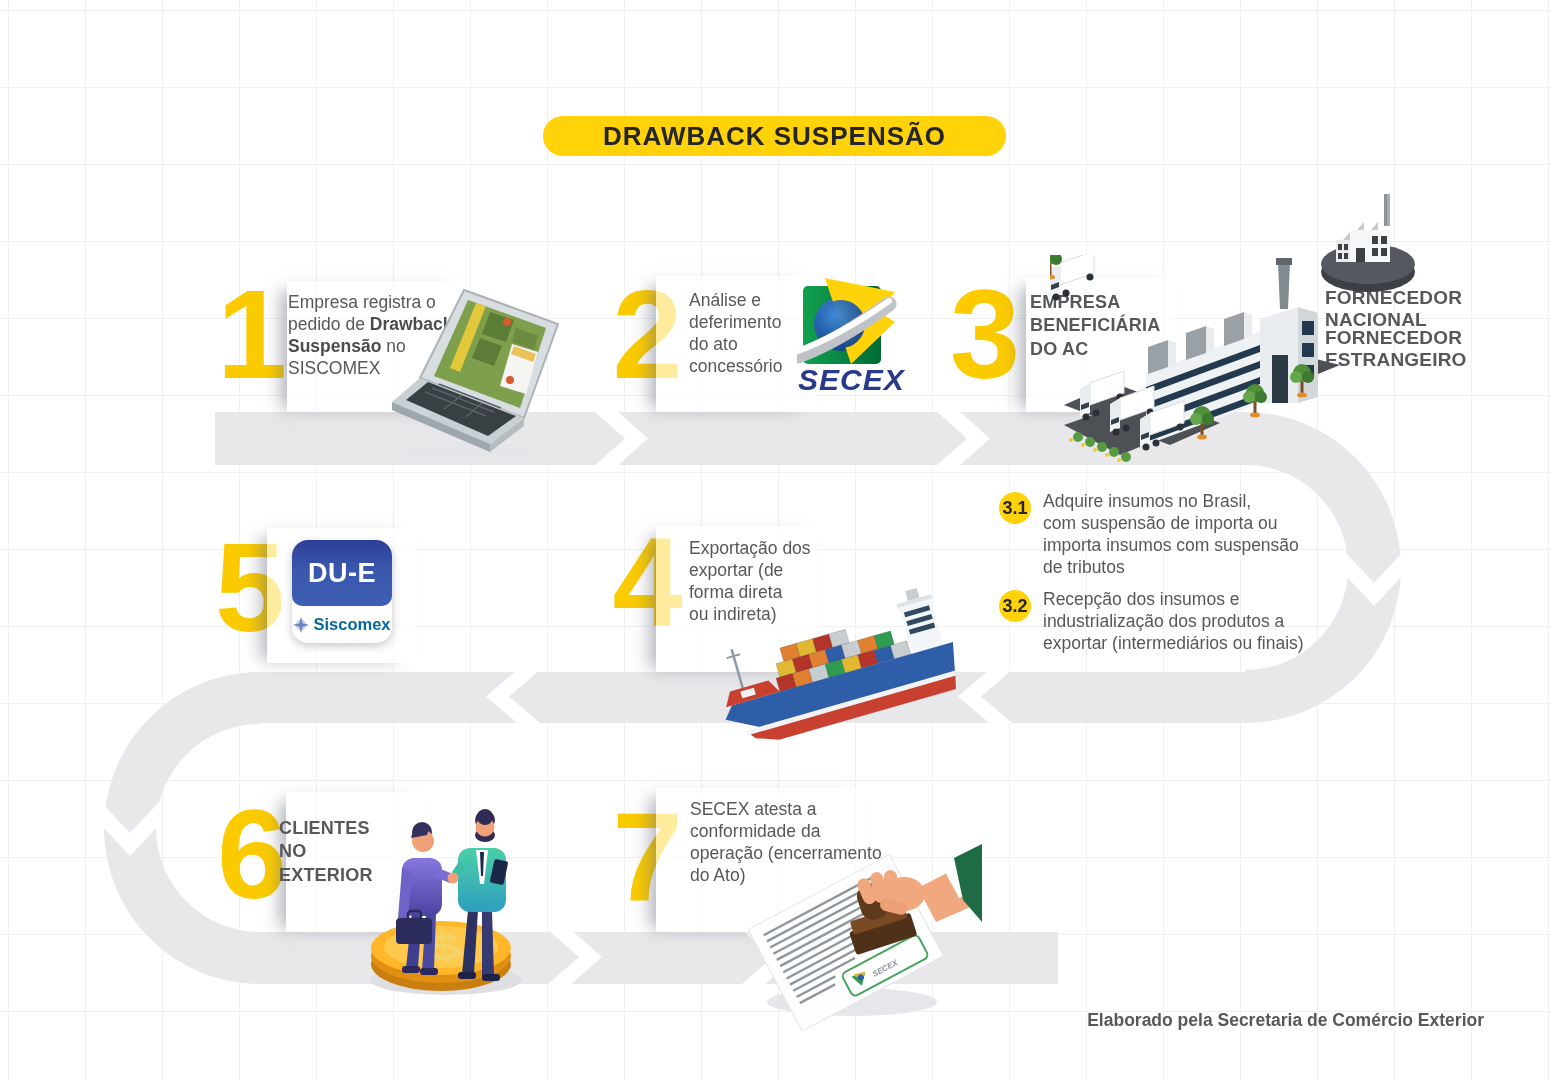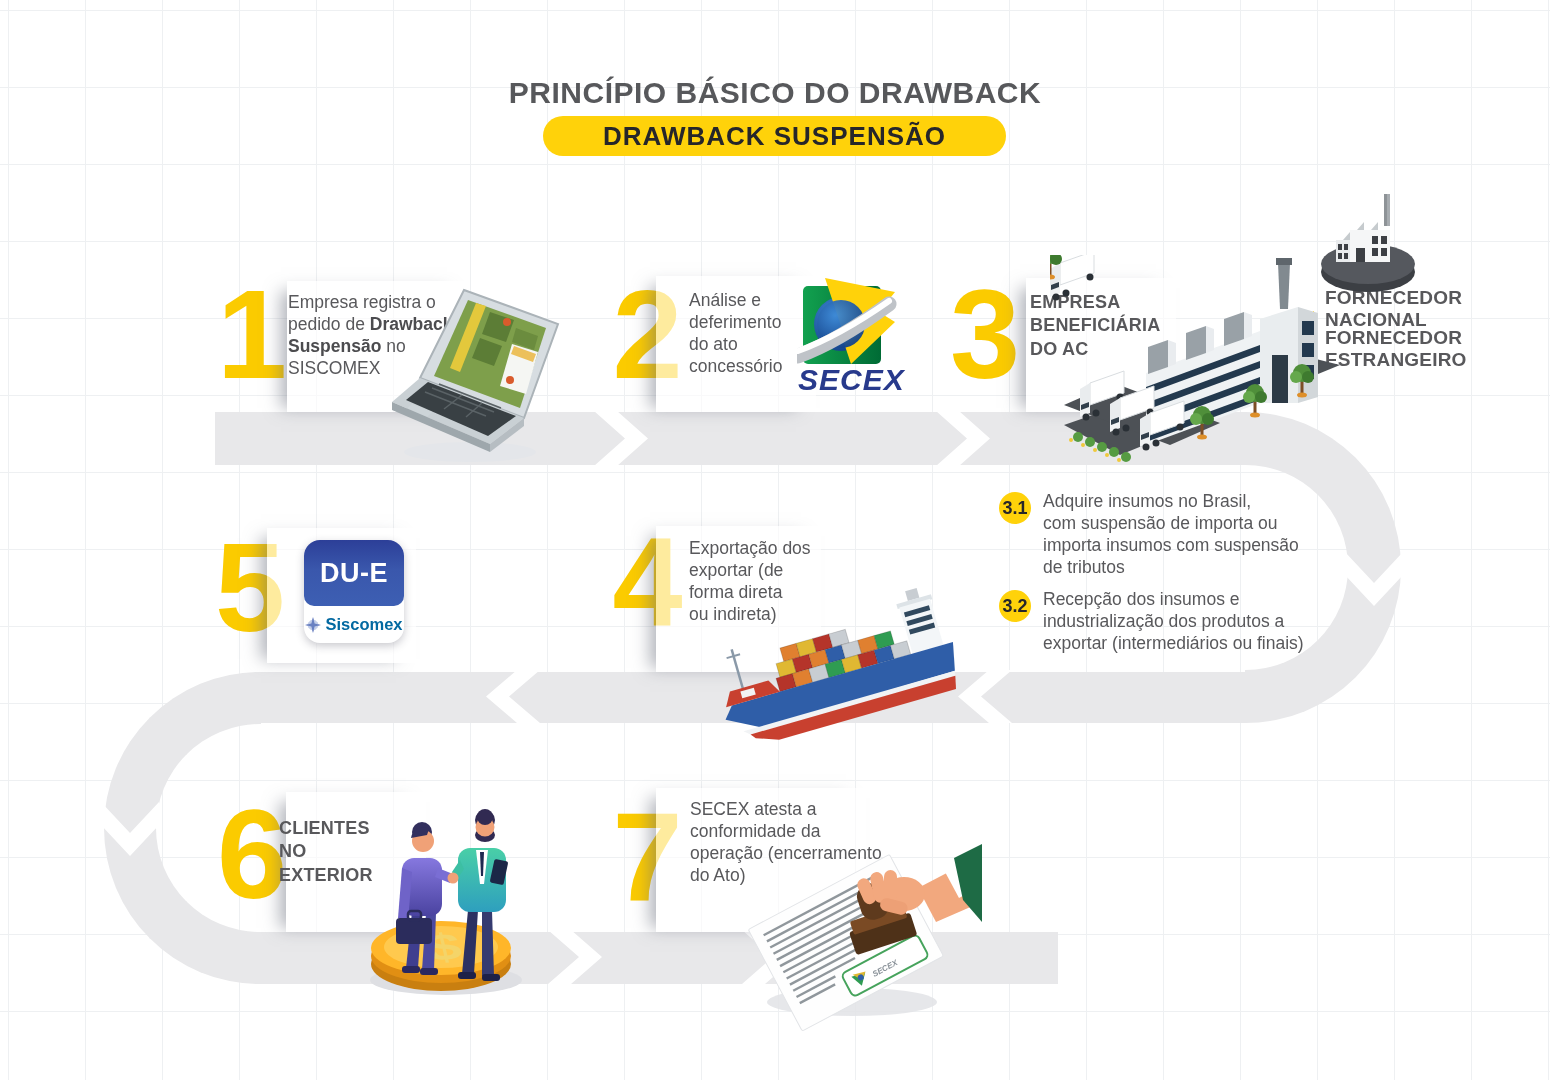--- a/index.html
+++ b/index.html
@@ -32,34 +32,33 @@
   
   .t{font-size:17.5px;line-height:1.26;color:#58585B;z-index:5;}
   .t .ln{white-space:nowrap;}
   .t b{color:#4c4c4f;}
   .caps{font-size:18px;font-weight:800;line-height:1.3;letter-spacing:.2px;}
   .supplier{font-size:19px;font-weight:700;line-height:1.15;letter-spacing:.2px;z-index:5;}
   .tri-left{width:0;height:0;border-top:13px solid transparent;border-bottom:13px solid transparent;border-right:21px solid #FFD20A;z-index:5;}
   .subnum{width:32px;height:32px;border-radius:50%;background:#FFD20A;color:#26262A;font-weight:800;font-size:18px;
     display:flex;align-items:center;justify-content:center;z-index:5;}
   
-  .due{left:304px;top:540px;width:100px;height:103px;border-radius:16px;background:#fff;box-shadow:0 3px 8px rgba(40,40,60,.25);
+  .due{left:292px;top:540px;width:100px;height:103px;border-radius:16px;background:#fff;box-shadow:0 3px 8px rgba(40,40,60,.25);
     overflow:hidden;z-index:6;display:flex;flex-direction:column;}
   .due-top{height:66px;background:linear-gradient(180deg,#2C3F98 0%,#3A57AC 45%,#3D5FB3 100%);border-radius:0 0 10px 10px;
     display:flex;align-items:center;justify-content:center;color:#fff;font-weight:800;font-size:27px;letter-spacing:.5px;}
   .due-bot{flex:1;display:flex;align-items:center;justify-content:center;gap:4px;color:#0369a1;font-weight:800;font-size:16.5px;}
   .illus{z-index:5;}
   .footer{right:66px;top:1010px;font-size:17.5px;font-weight:700;color:#57585b;z-index:6;}
 </style>
 </head>
 <body>
 
 <div class="stage">
 
-  <div class="abs title">PRINCÍPIO BÁSICO DO DRAWBACK</div>
   <div class="abs badge">
     <span>DRAWBACK SUSPENSÃO</span>
   </div>
 
   <div class="abs band" id="band-top"></div>
   <div class="abs band" id="band-mid"></div>
   <div class="abs band" id="band-bot"></div>
   <div class="abs" id="curve-right"></div>
   <div class="abs" id="curve-left"></div>
 
@@ -398,14 +397,15 @@
     <polygon points="186,58 232,34 250,72 204,92" fill="#F2A87E"></polygon>
     <ellipse cx="172" cy="64" rx="21" ry="17" fill="#F2A87E"></ellipse>
     <rect x="128" y="48" width="13" height="27" rx="6.5" fill="#F2A87E" transform="rotate(-24 134 61)"></rect>
     <rect x="140" y="42" width="13" height="31" rx="6.5" fill="#F2A87E" transform="rotate(-12 146 57)"></rect>
     <rect x="152" y="40" width="13" height="33" rx="6.5" fill="#F2A87E"></rect>
     <rect x="148" y="70" width="28" height="13" rx="6.5" fill="#EDA076" transform="rotate(14 162 76)"></rect>
     <polygon points="212,40 226,33 240,61 227,68" fill="#FFFFFF"></polygon>
     <polygon points="222,28 250,14 250,92 231,70" fill="#1E6B45"></polygon>
   </svg>
 
+  <div class="abs footer">Elaborado pela Secretaria de Comércio Exterior</div>
 
 </div>
 
 </body></html>

